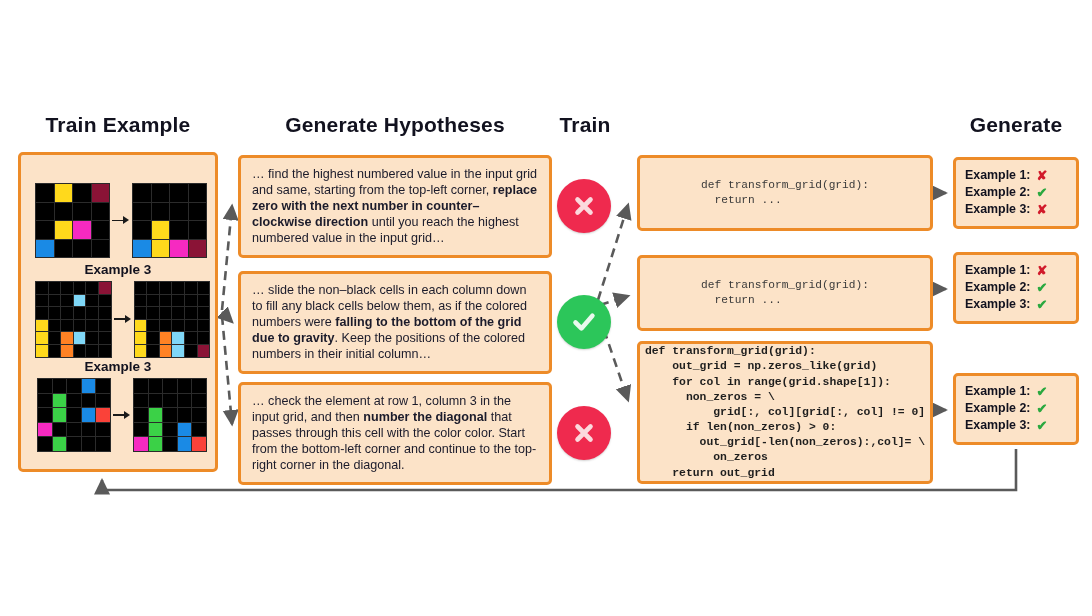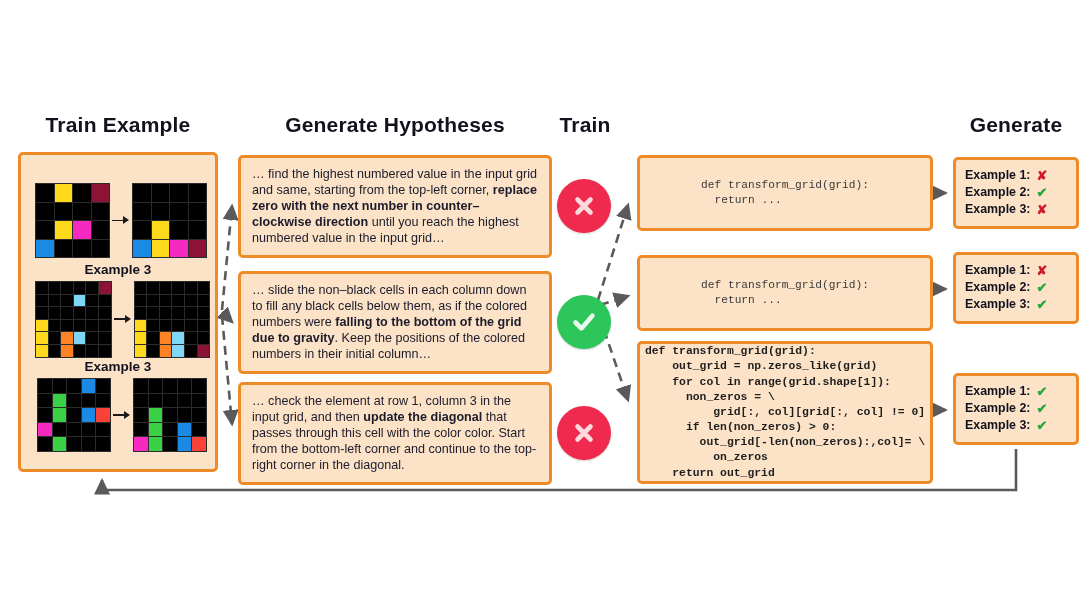--- a/index.html
+++ b/index.html
@@ -324,21 +324,21 @@
           <div class="cell" style="background: rgb(59, 209, 71);"></div>
           <div class="cell" style="background: rgb(0, 0, 0);"></div>
           <div class="cell" style="background: rgb(26, 138, 229);"></div>
           <div class="cell" style="background: rgb(250, 66, 57);"></div>
         </div>
       </div>
     </div>
 
   <div class="card hyp" id="hyp-1"><span>… find the highest numbered value in the input grid and same, starting from the top-left corner, </span><b>replace zero with the next number in counter–clockwise direction</b><span> until you reach the highest numbered value in the input grid…</span></div>
   <div class="card hyp" id="hyp-2"><span>… slide the non–black cells in each column down to fill any black cells below them, as if the colored numbers were </span><b>falling to the bottom of the grid due to gravity</b><span>. Keep the positions of the colored numbers in their initial column…</span></div>
-  <div class="card hyp" id="hyp-3"><span>… check the element at row 1, column 3 in the input grid, and then </span><b>update the diagonal</b><span> that passes through this cell with the color color. Start from the bottom-left corner and continue to the top-right corner in the diagonal.</span></div>
+  <div class="card hyp" id="hyp-3"><span>… check the element at row 1, column 3 in the input grid, and then </span><b>number the diagonal</b><span> that passes through this cell with the color color. Start from the bottom-left corner and continue to the top-right corner in the diagonal.</span></div>
 
   <div class="sel-icon bad" id="sel-1">
     <svg width="28" height="28" viewBox="0 0 28 28">
       <path d="M7.5,7.5 L20.5,20.5 M20.5,7.5 L7.5,20.5" stroke="#fbd9dd" stroke-width="4.6" stroke-linecap="round"></path>
     </svg>
   </div>
   <div class="sel-icon good" id="sel-2">
     <svg width="30" height="30" viewBox="0 0 30 30">
       <path d="M6.5,15.5 L12.4,21.4 L23.4,8.8" stroke="#e9f9ee" stroke-width="4.6" fill="none" stroke-linecap="round" stroke-linejoin="round"></path>
     </svg>

